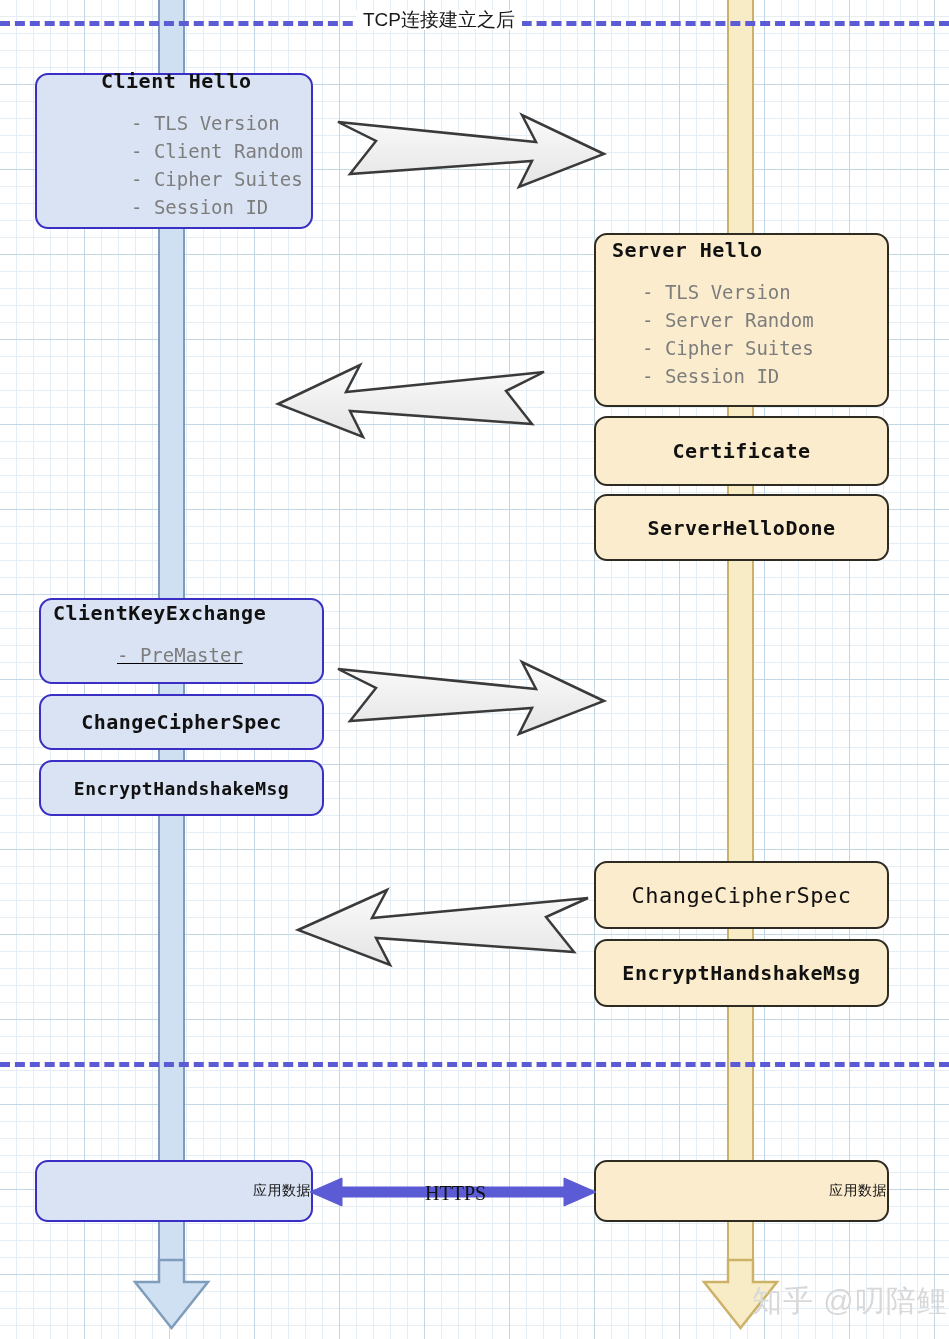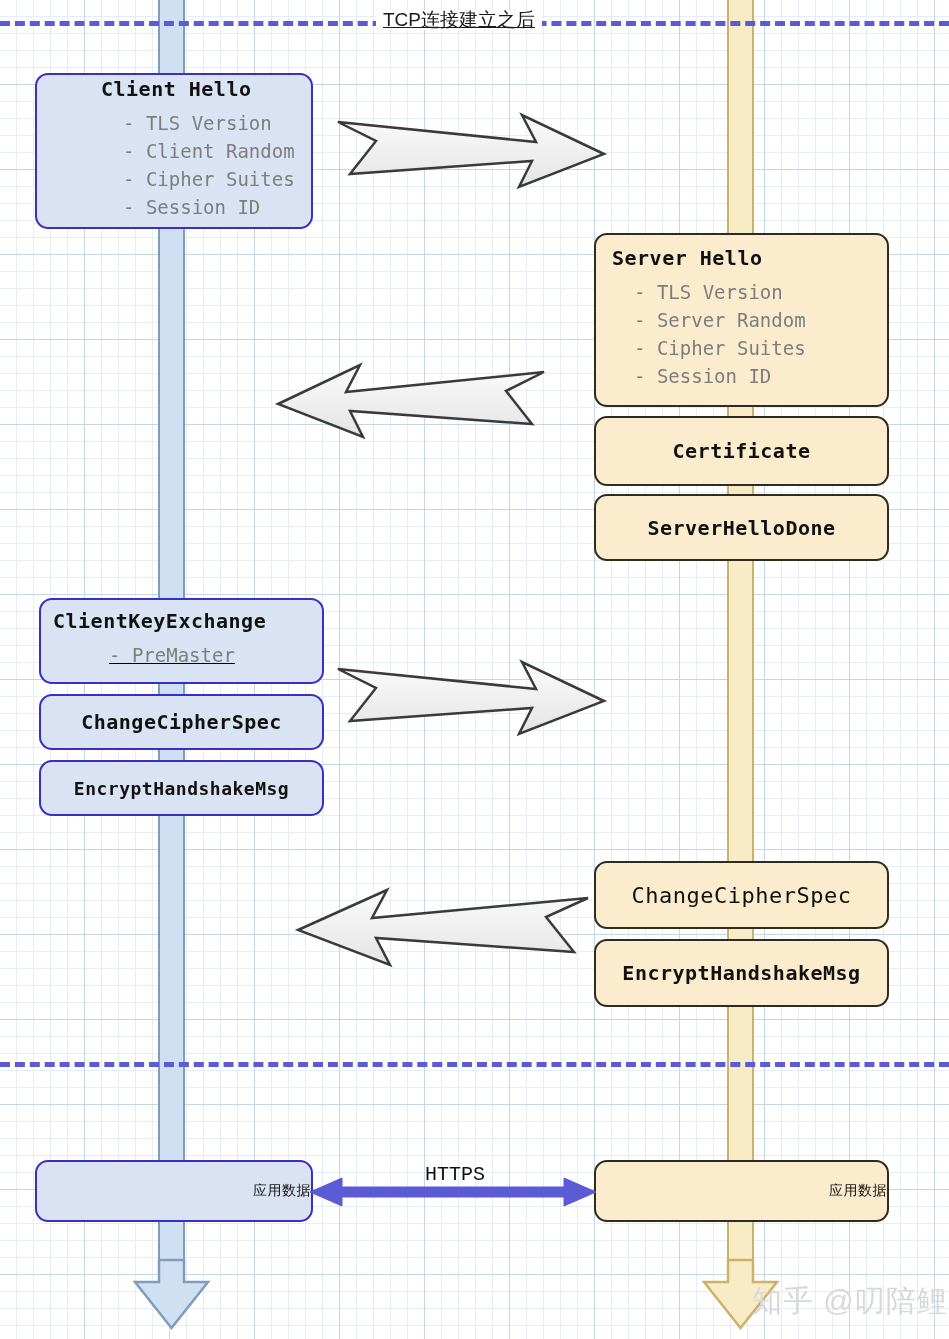--- a/index.html
+++ b/index.html
@@ -72,21 +72,21 @@
   }
   .box .title{
     font-weight:bold;
     color:#111111;
     font-size:20px;
     letter-spacing:0.5px;
   }
   .box.centered .title{text-align:center;}
   .box.listed .title{text-align:left;padding-left:16px;margin-bottom:4px;}
   .box .bullets{
-    list-style:none;margin:4px;padding:0 0 0 34px;
+    list-style:none;margin:12px;padding:0 0 0 34px;
   }
   .box .bullets li{
     color:#7d7d7d;
     font-size:19px;
     line-height:28px;
     white-space:pre;
     font-family:"DejaVu Sans Mono", monospace;
   }
   .box .title.small{font-size:18px;}
 
@@ -104,22 +104,23 @@
   
   .blockarrow{position:absolute;}
   .blockarrow svg{display:block;width:100%;height:100%;}
 
   
   .https-arrow{position:absolute;}
   .https-label{
     position:absolute;
     font-size:20px;
     color:#111111;
-    font-family:Liberation Mono, monospace;
+    font-family:Liberation Serif, serif;
     white-space:nowrap;
+    margin-top:19px;
   }
 
   
   .watermark{
     position:absolute;
     color:#d8d8d8;
     font-size:30px;
     white-space:nowrap;
     font-family:"Liberation Sans", sans-serif;
     letter-spacing:1px;
@@ -138,21 +139,21 @@
   </svg>
 
   <div class="lifeline server" style="left:727px;top:0px;width:27px;height:1268px;">
     <div class="band"></div>
   </div>
   <svg style="position:absolute;left:700px;top:1258px;width:81px;height:72px;">
     <polygon points="40.5,70 4,24 28,24 28,2 53,2 53,24 77,24" fill="#f8ecc6" stroke="#cbb268" stroke-width="2.5"></polygon>
   </svg>
 
   <div class="sep" style="top:21px;"></div>
-  <div class="sep-label" style="left:376px;top:10px;text-decoration:underline;">TCP连接建立之后</div>
+  <div class="sep-label" style="left:356px;top:10px;">TCP连接建立之后</div>
 
   <div class="sep" style="top:1062px;"></div>
 
   <div class="blockarrow" style="left:336px;top:112px;width:272px;height:78px;">
     <svg viewBox="0 0 272 78" preserveAspectRatio="none">
       <defs>
         <linearGradient id="ag1" x1="0" y1="0" x2="0" y2="1">
           <stop offset="0%" stop-color="#fbfbfb"></stop>
           <stop offset="100%" stop-color="#e4e4e4"></stop>
         </linearGradient>

